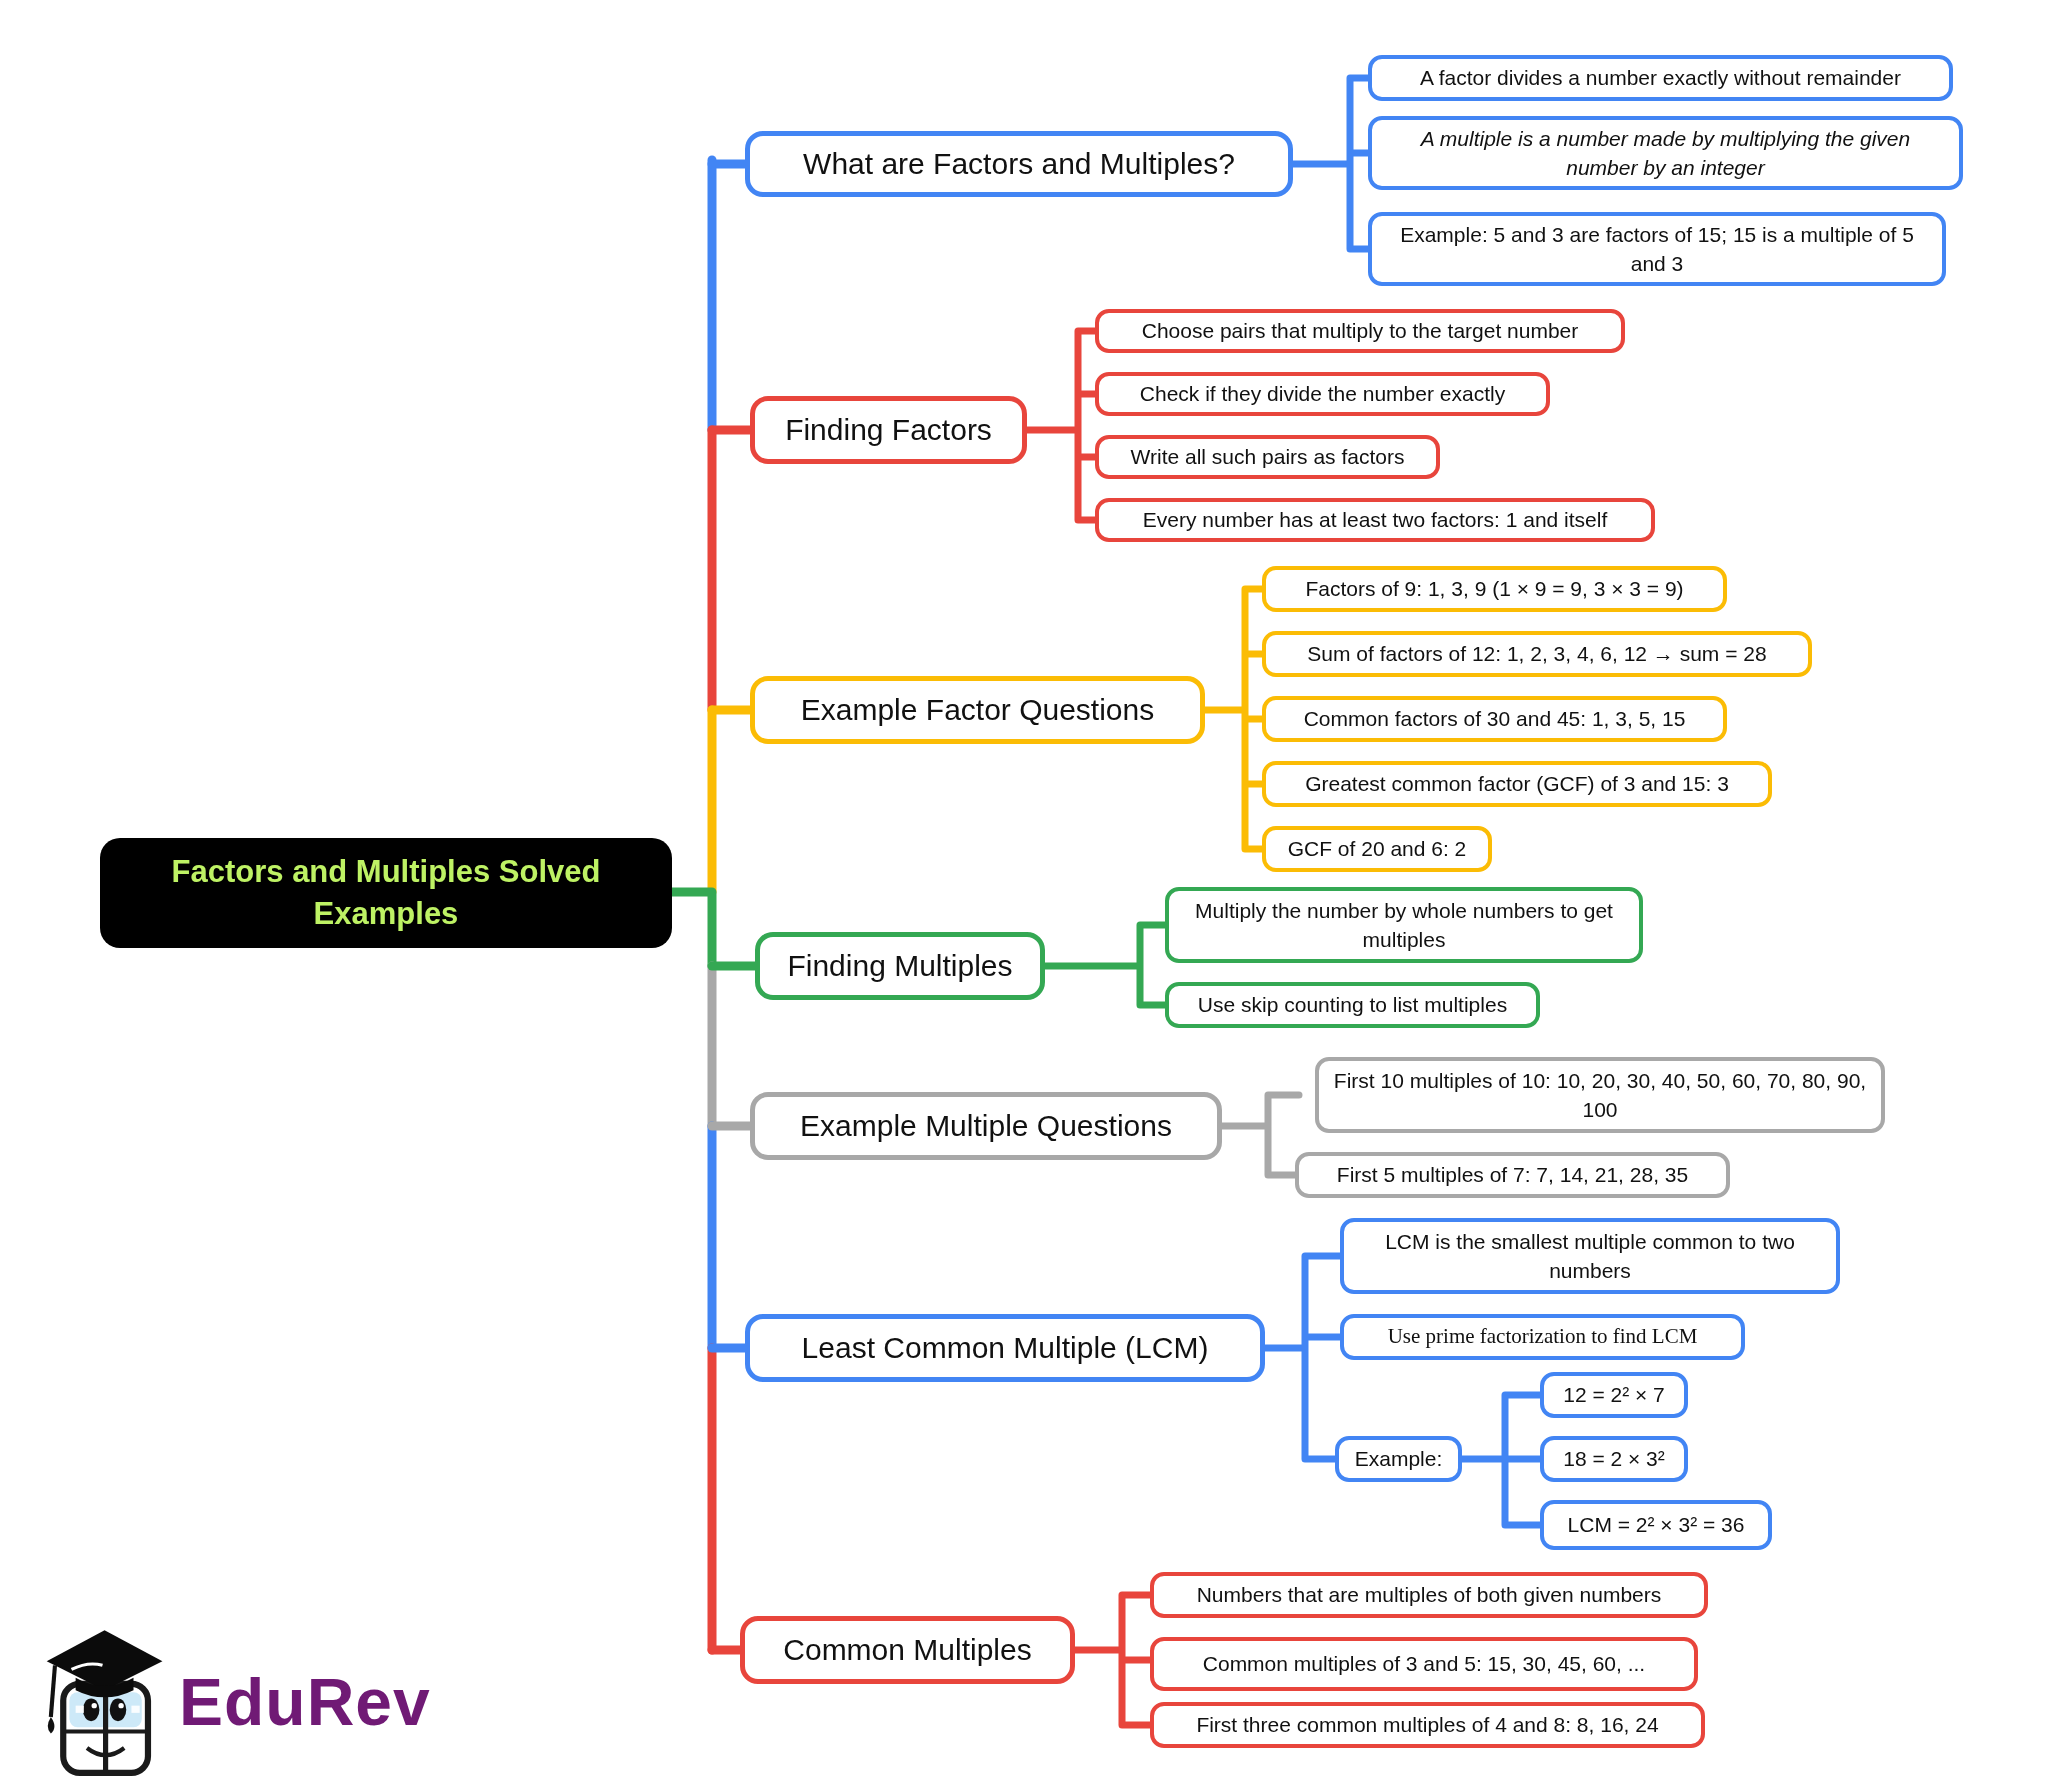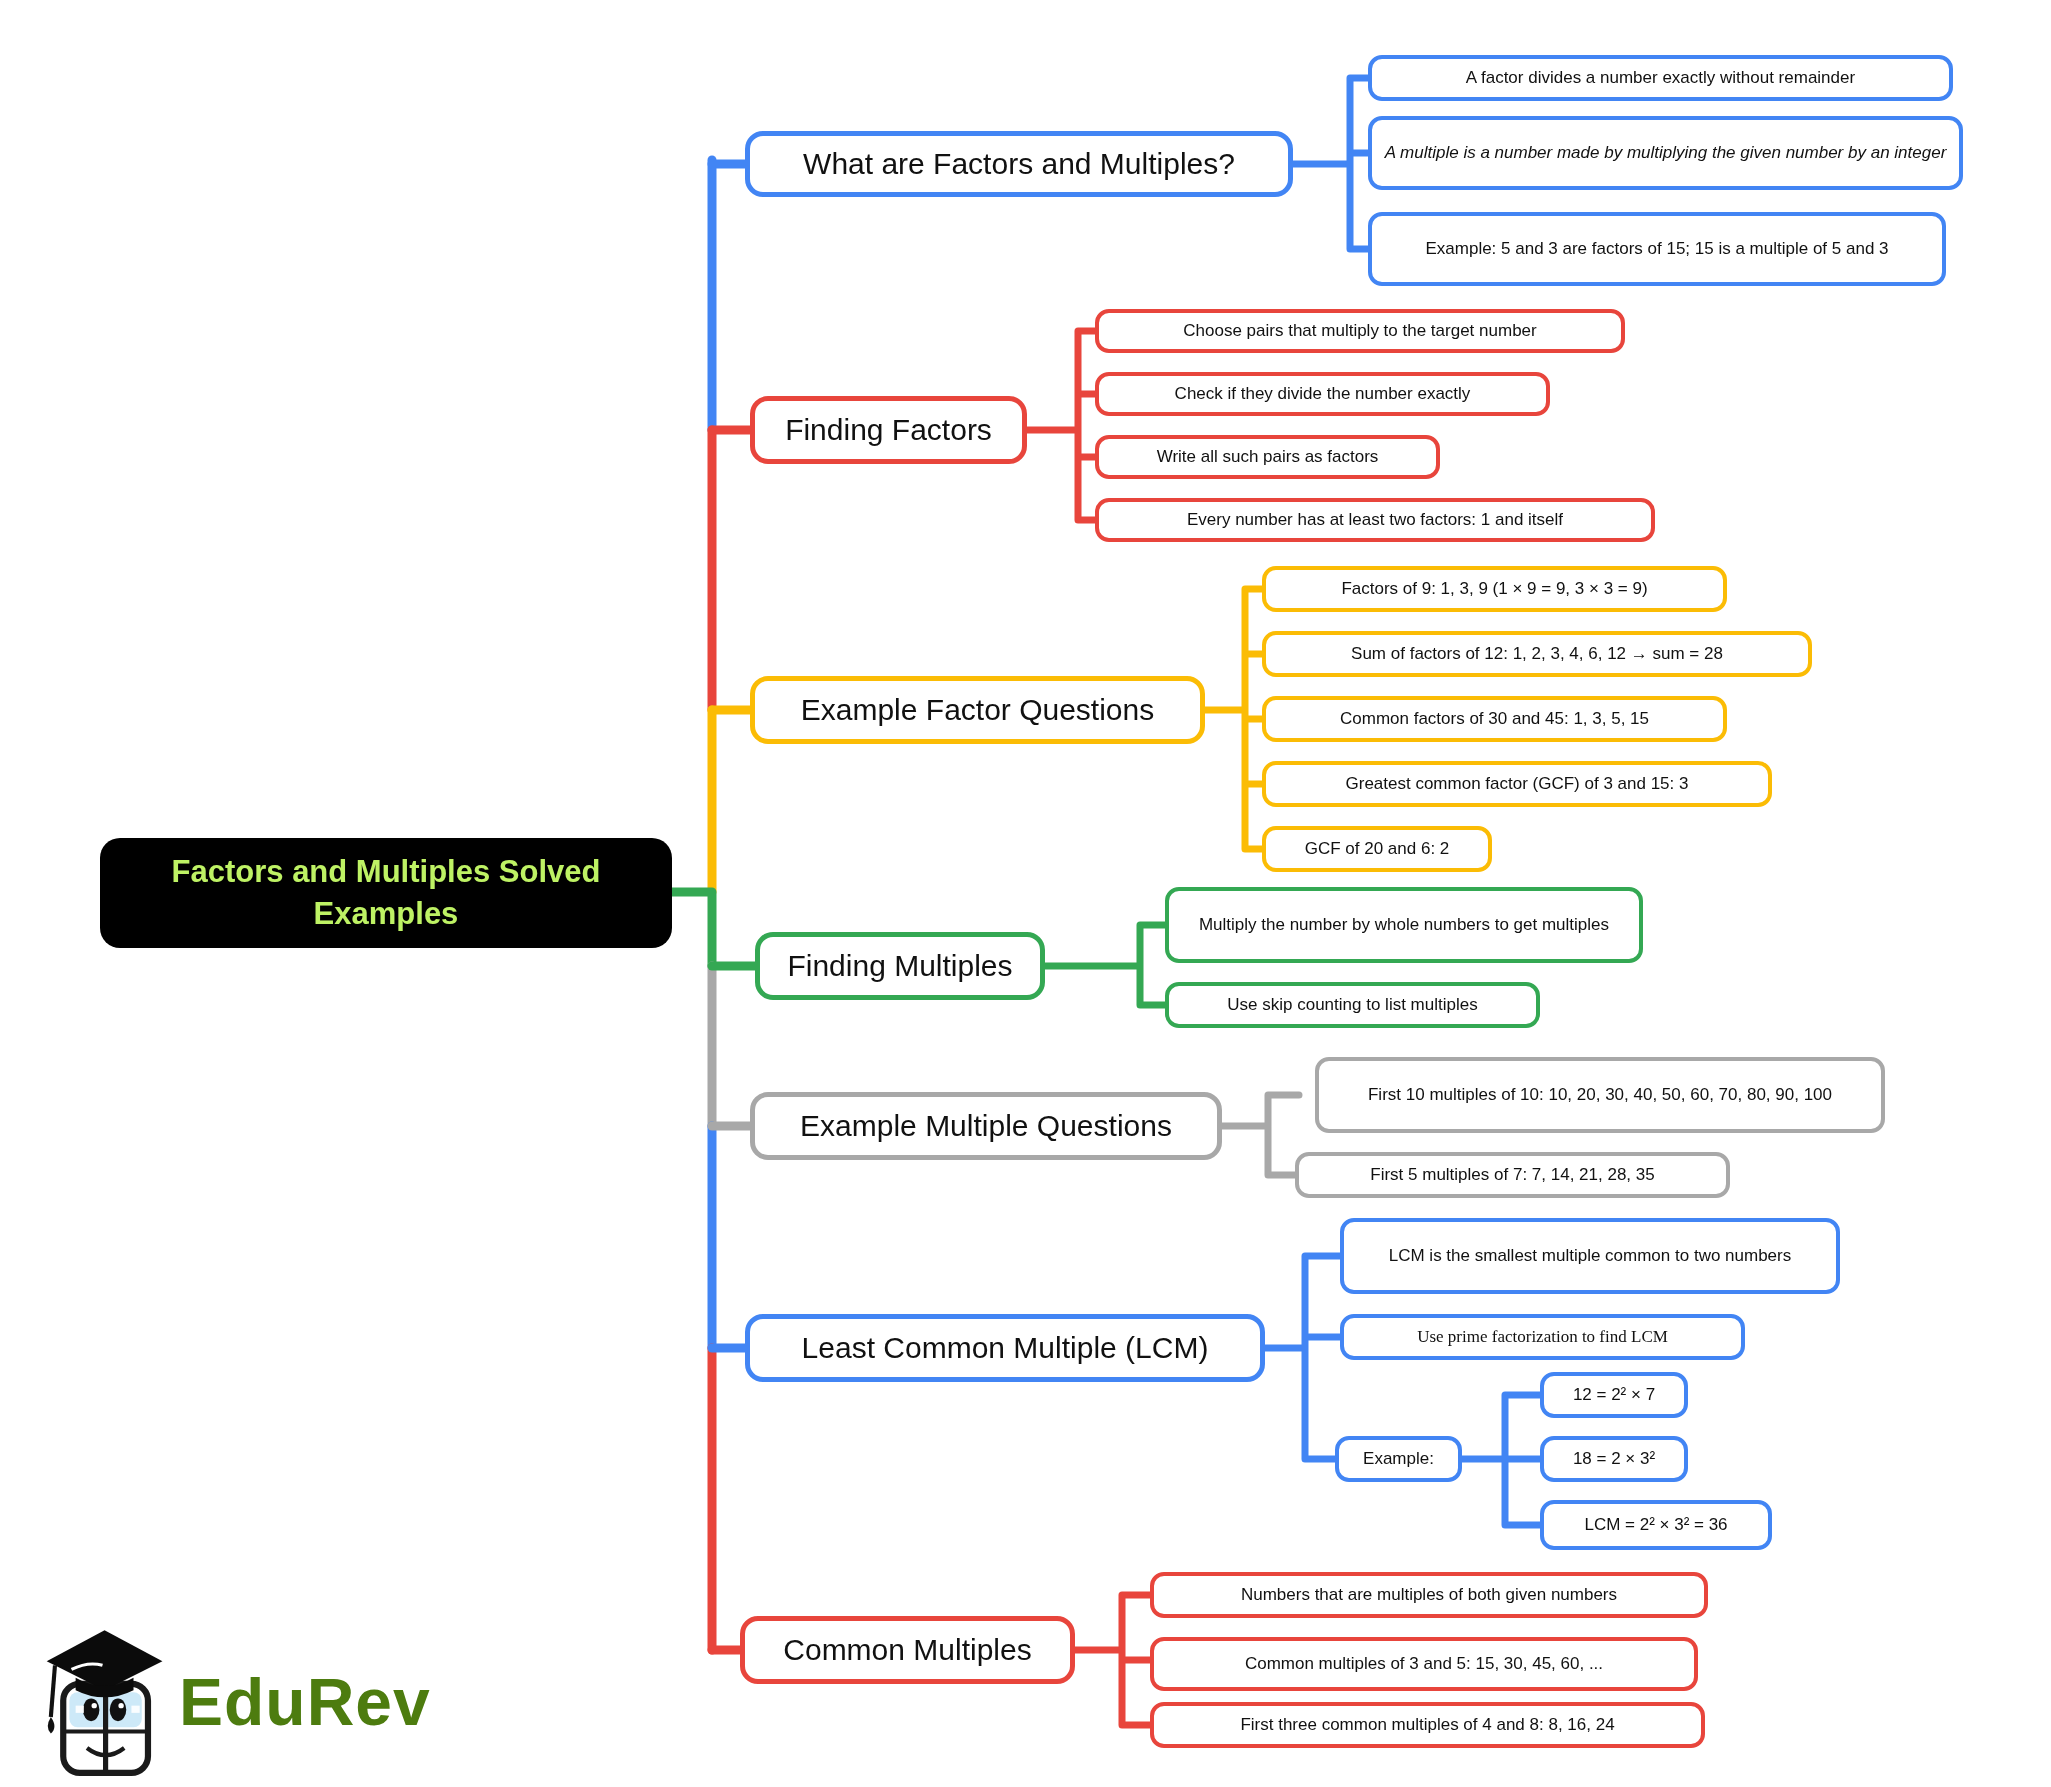--- a/index.html
+++ b/index.html
@@ -23,30 +23,30 @@
     font-size:31px;line-height:1.35;
     border-radius:20px;padding:8px 18px;
   }
   .branch{
     border:5px solid;border-radius:18px;
     font-size:30px;line-height:1.15;
     padding:4px 14px;white-space:nowrap;
   }
   .child{
     border:4px solid;border-radius:14px;
-    font-size:17px;line-height:1.4;
+    font-size:21px;line-height:1.4;
     padding:2px 12px;
   }
   .b-blue{border-color:#4285F4;}
   .b-red{border-color:#E8453C;}
   .b-yellow{border-color:#FBBC05;}
   .b-green{border-color:#34A853;}
   .b-gray{border-color:#A8A8A8;}
   #logo{position:absolute;left:40px;top:1624px;display:flex;align-items:center;gap:14px;}
-  #logo .brand{font-size:66px;font-weight:bold;color:#4d7c0f;letter-spacing:1px;}
+  #logo .brand{font-size:66px;font-weight:bold;color:#701a75;letter-spacing:1px;}
 </style>
 </head>
 <body>
 
 <div id="canvas">
 
   <svg id="connectors" viewBox="0 0 2051 1787" fill="none" stroke-linecap="round" stroke-linejoin="round">
 
     <path stroke="#4285F4" stroke-width="9" d="M712 160 L712 430"></path>
     <path stroke="#E8453C" stroke-width="9" d="M712 430 L712 710"></path>

